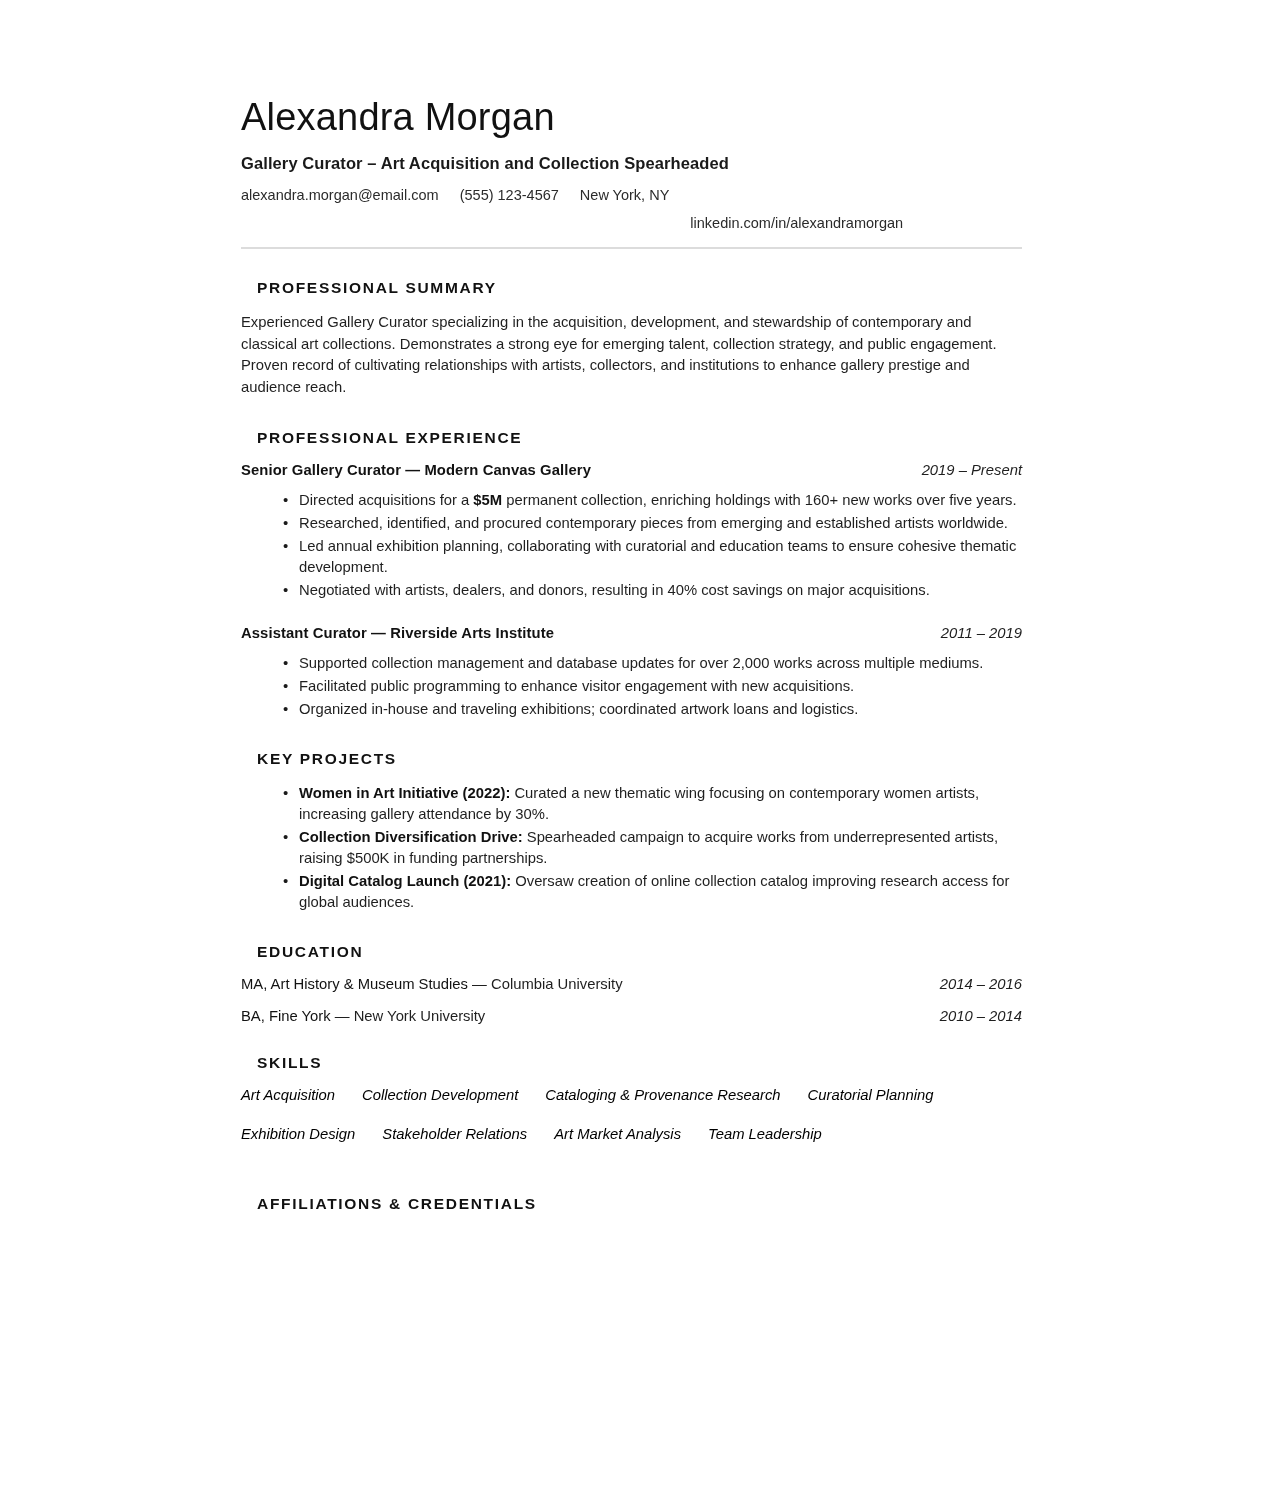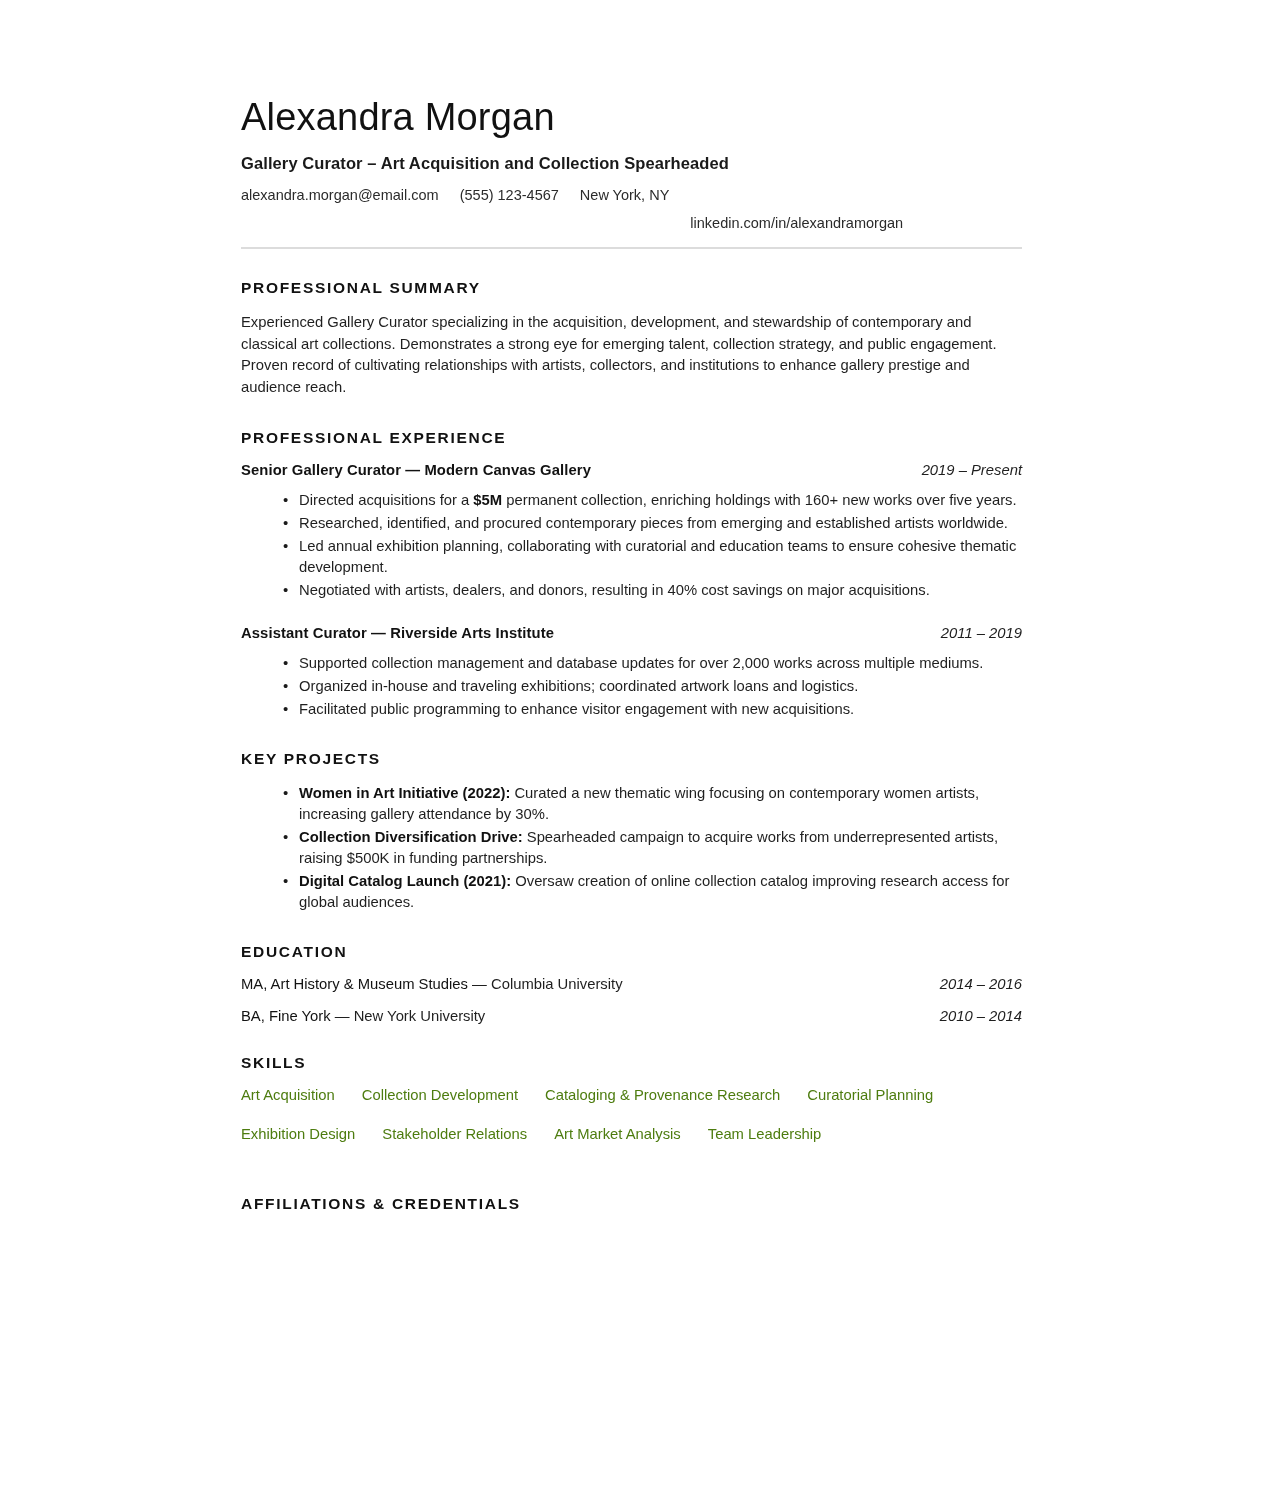--- a/index.html
+++ b/index.html
@@ -63,21 +63,21 @@
   }
 
   
   .section { margin-top: 30px; }
   .section-title {
     font-size: 15.5px;
     font-weight: bold;
     letter-spacing: 1.7px;
     color: #111111;
     text-transform: uppercase;
-    margin: 0 0 15px 0;
+    margin: 0 0 15px 16px;
   }
   .summary-text {
     font-size: 14.8px;
     line-height: 1.47;
     color: #1f1f1f;
     margin: 0;
   }
 
   
   .job { margin-bottom: 3px; }
@@ -137,22 +137,23 @@
     color: #1f1f1f;
     white-space: nowrap;
     padding-left: 16px;
   }
 
   
   .skills {
     display: flex;
     flex-wrap: wrap;
     font-size: 14.8px;
-    color: #4d7c0f;
+    color: #000000;
     max-width: 740px;
+    font-style: italic;
   }
   .skill {
     margin-right: 27px;
     margin-bottom: 23px;
     white-space: nowrap;
   }
 </style>
 </head>
 <body>
 
@@ -192,22 +193,22 @@
         </ul>
       </div>
 
       <div class="job">
         <div class="job-head">
           <span class="job-title">Assistant Curator — Riverside Arts Institute</span>
           <span class="job-dates">2011 – 2019</span>
         </div>
         <ul class="bullets">
           <li><span>Supported collection management and database updates for over 2,000 works across multiple mediums.</span></li>
+          <li><span>Facilitated public programming to enhance visitor engagement with new acquisitions.</span></li>
           <li><span>Organized in-house and traveling exhibitions; coordinated artwork loans and logistics.</span></li>
-          <li><span>Facilitated public programming to enhance visitor engagement with new acquisitions.</span></li>
         </ul>
       </div>
     </div>
 
     <div class="section">
       <h2 class="section-title">KEY PROJECTS</h2>
       <ul class="bullets">
         <li><span class="b">Women in Art Initiative (2022):</span><span> Curated a new thematic wing focusing on contemporary women artists, increasing gallery attendance by 30%.</span></li>
         <li><span class="b">Collection Diversification Drive:</span><span> Spearheaded campaign to acquire works from underrepresented artists, raising $500K in funding partnerships.</span></li>
         <li><span class="b">Digital Catalog Launch (2021):</span><span> Oversaw creation of online collection catalog improving research access for global audiences.</span></li>

